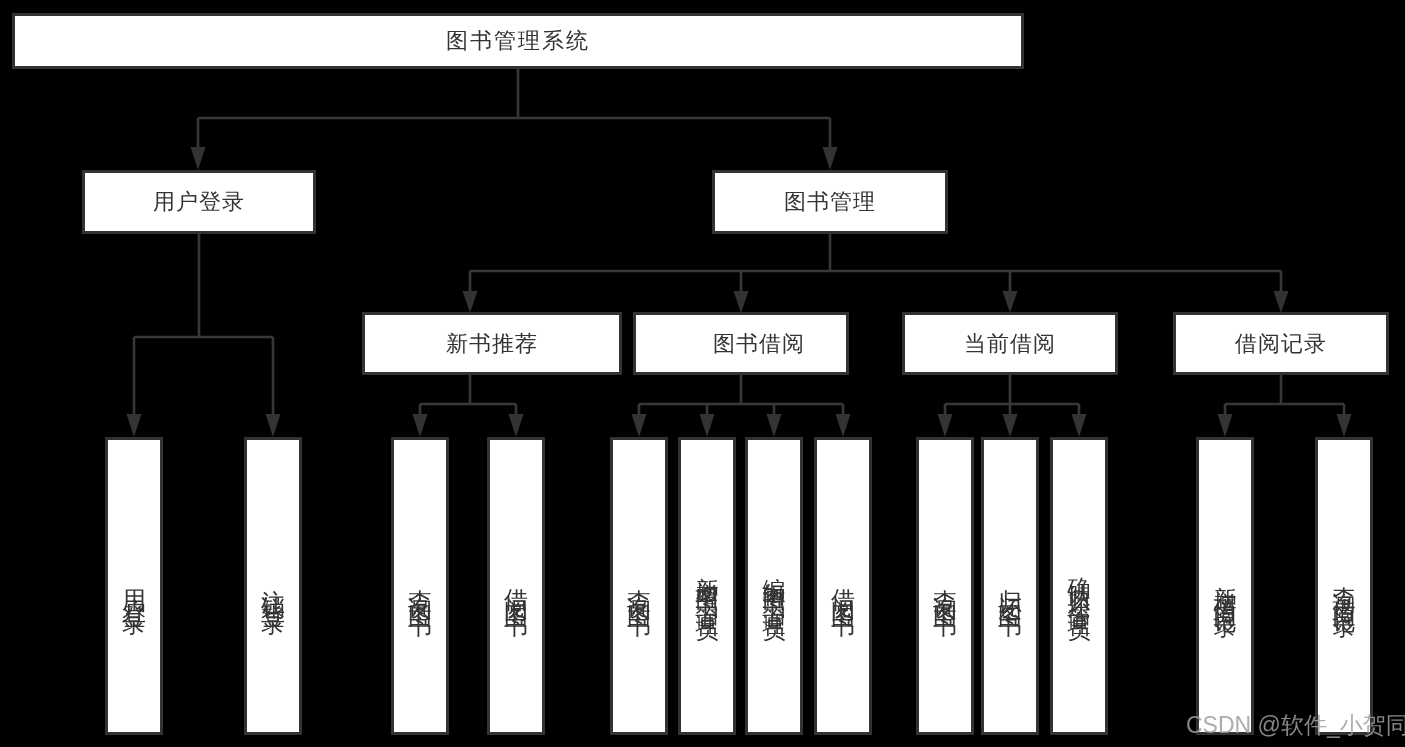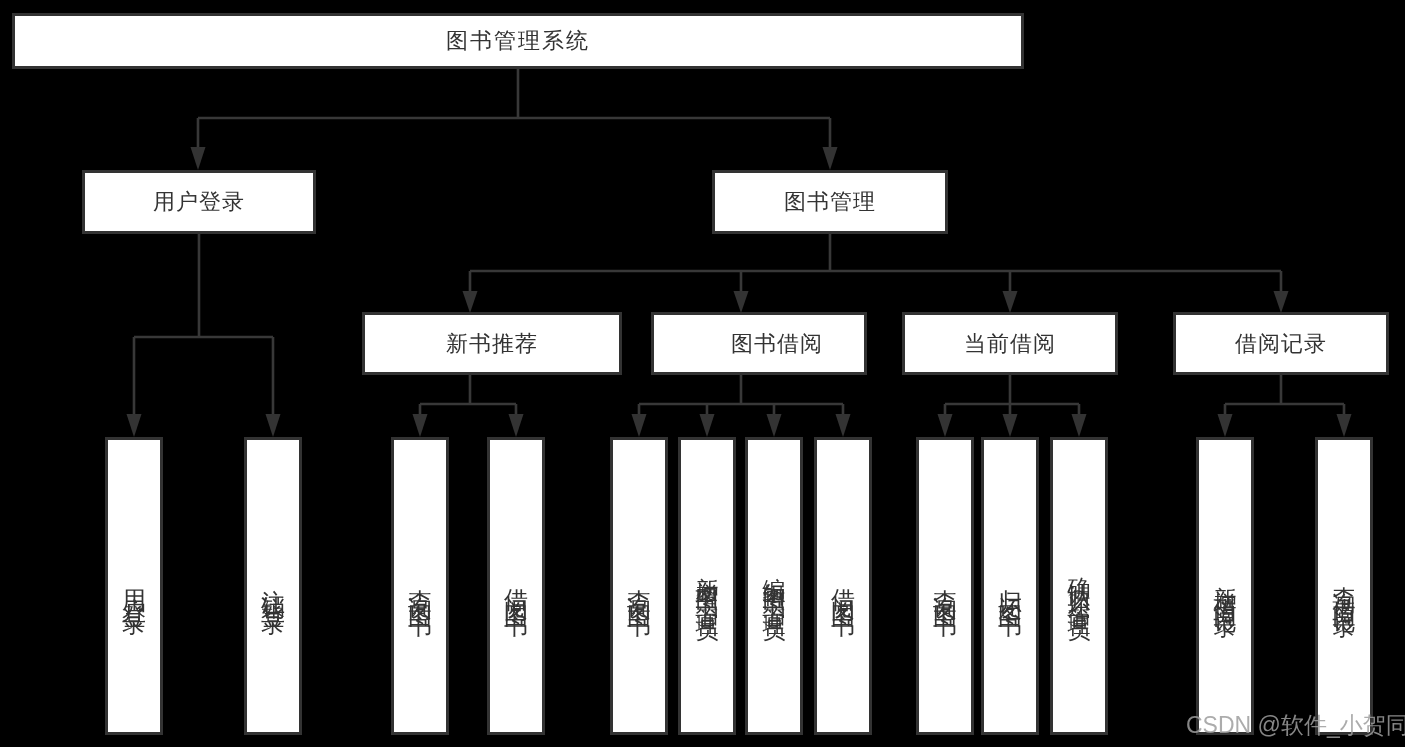--- a/index.html
+++ b/index.html
@@ -100,21 +100,21 @@
       <polygon points="1336.5,414 1351.5,414 1344,437"></polygon>
     </g>
   </svg>
 
   <div class="node root-node" style="left:12px; top:13px; width:1012px; height:56px;">图书管理系统</div>
 
   <div class="node h-node" style="left:82px; top:170px; width:234px; height:64px;">用户登录</div>
   <div class="node h-node" style="left:712px; top:170px; width:236px; height:64px;">图书管理</div>
 
   <div class="node h-node" style="left:362px; top:312px; width:260px; height:63px;">新书推荐</div>
-  <div class="node h-node" style="left:651px; top:312px; width:216px; height:63px;padding-left:36px;">图书借阅</div>
+  <div class="node h-node" style="left:633px; top:312px; width:216px; height:63px;padding-left:36px;">图书借阅</div>
   <div class="node h-node" style="left:1173px; top:312px; width:216px; height:63px;">借阅记录</div>
   <div class="node h-node" style="left:902px; top:312px; width:216px; height:63px;">当前借阅</div>
 
   <div class="node leaf" style="left:105px; top:437px; width:58px; height:298px;">
     <span>用户登录</span>
   </div>
   <div class="node leaf" style="left:244px; top:437px; width:58px; height:298px;">
     <span>注销登录</span>
   </div>
 

